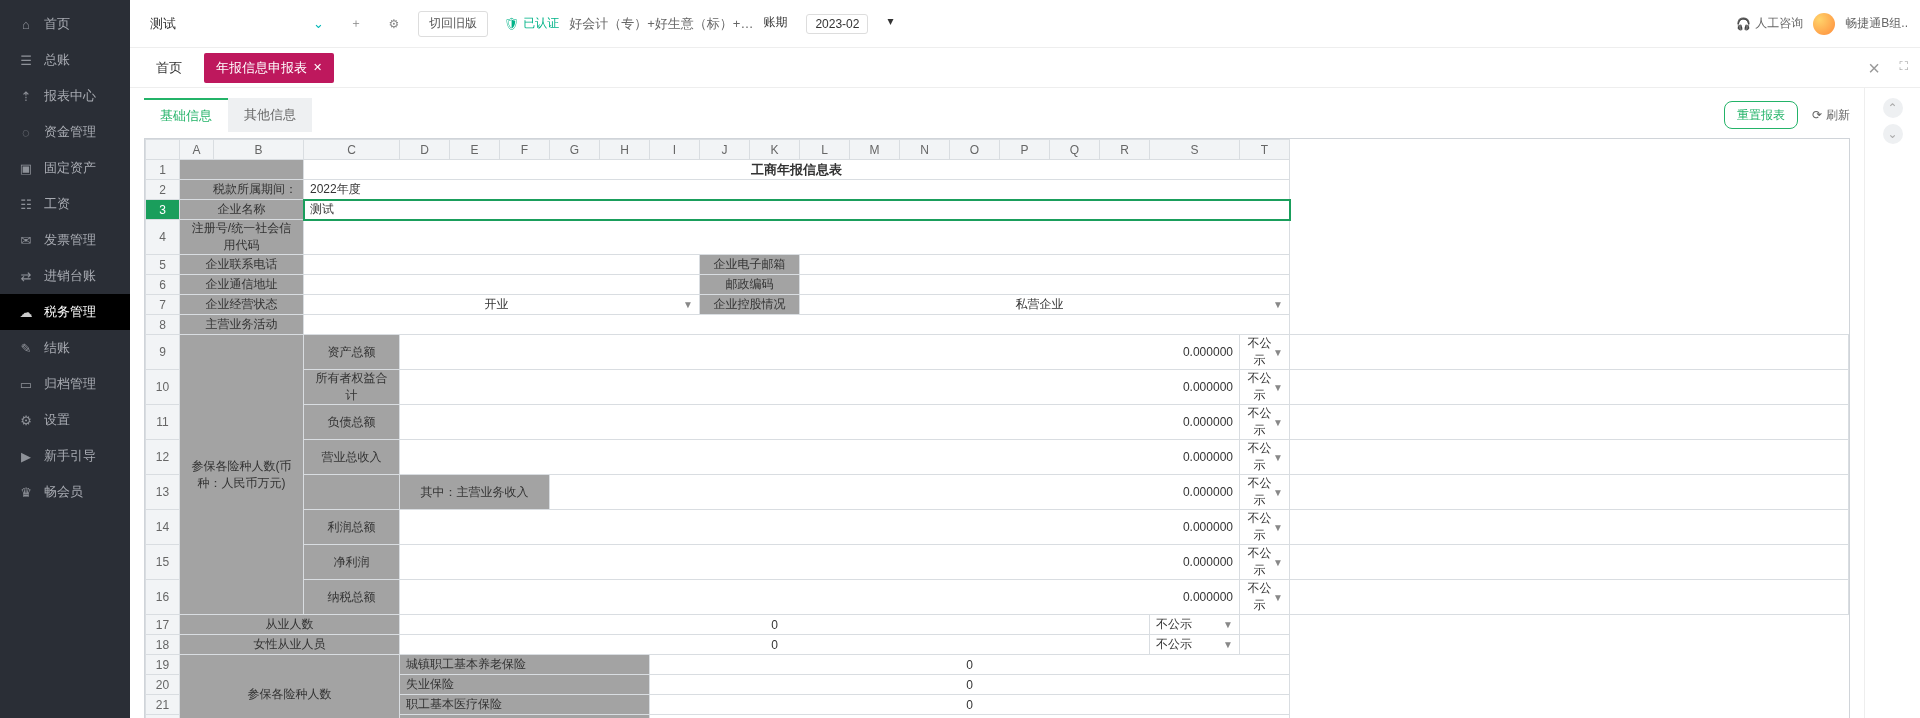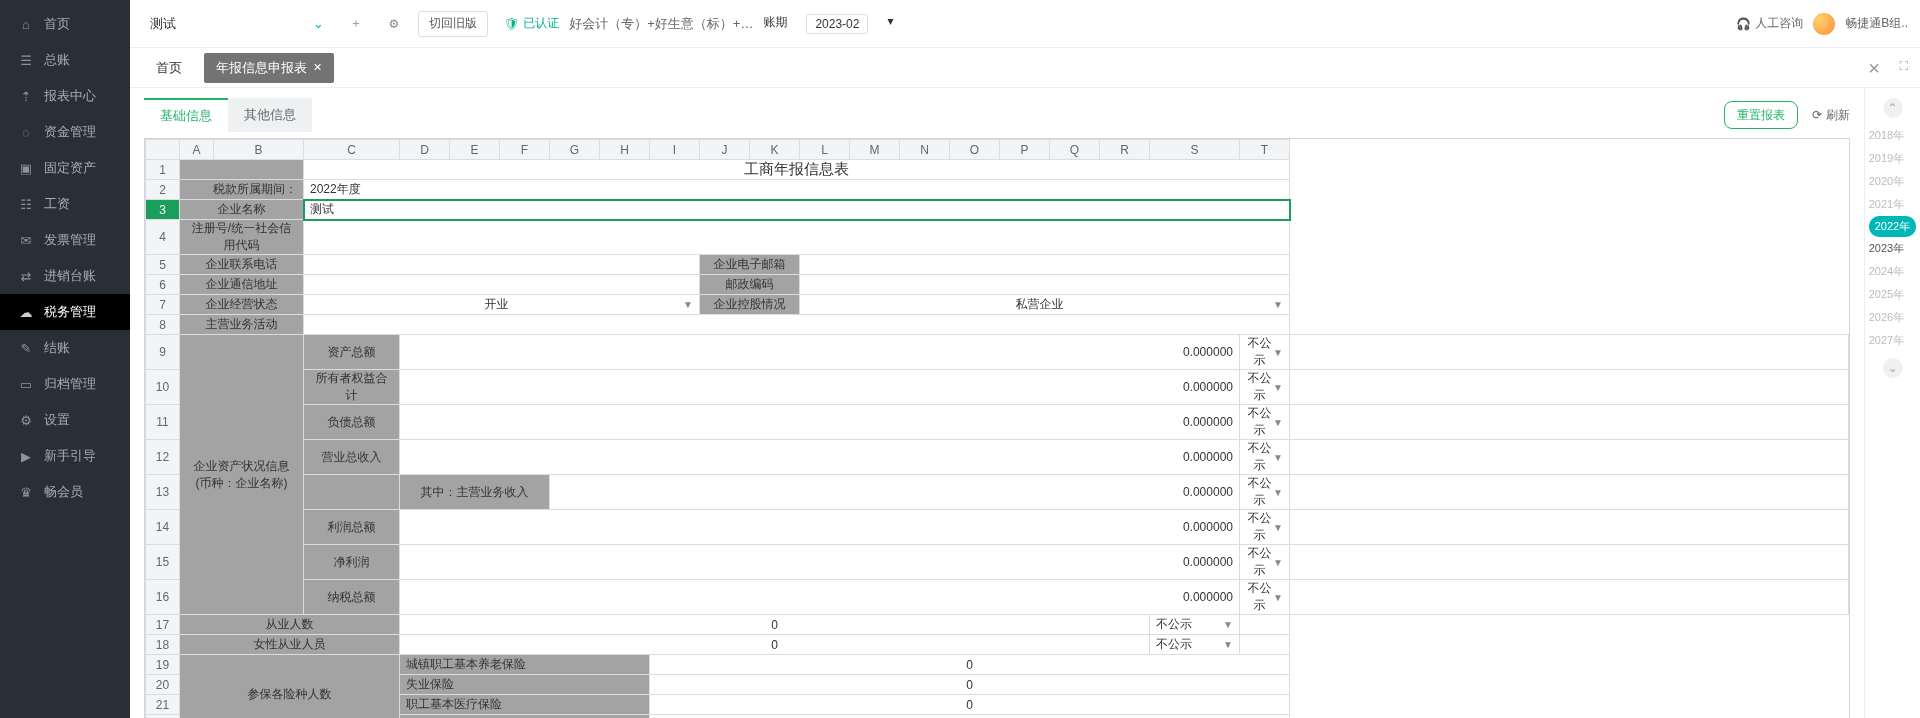--- a/index.html
+++ b/index.html
@@ -23,39 +23,39 @@
 .verified{color:#00b388;display:flex;align-items:center;gap:4px;margin-left:6px;font-size:12px}
 .topbar .meta{color:#666;font-size:13px}
 .topbar .spacer{flex:1}
 .period{display:flex;align-items:flex-start;gap:19px;color:#333;font-size:12px}
 .period-val{border:1px solid #ddd;padding:2px 8px;border-radius:3px}
 .human{display:flex;align-items:center;gap:4px;color:#666;cursor:pointer}
 .avatar{width:22px;height:22px;border-radius:50%;background:radial-gradient(circle at 30% 30%,#ffd36b,#ff8c3b)}
 .username{color:#666;font-size:12px}
 .tabbar{height:40px;border-bottom:1px solid #eee;display:flex;align-items:center;padding:0 14px;gap:10px;position:relative}
 .tab{height:30px;display:flex;align-items:center;padding:0 12px;font-size:13px;cursor:pointer;color:#333}
-.tab.active{background:#737373;color:#fff;border-radius:2px}
+.tab.active{background:#be185d;color:#fff;border-radius:2px}
 .tab .close{margin-left:6px;font-size:11px}
 .tab-x{position:absolute;right:40px;top:9px;font-size:20px;color:#999;cursor:pointer}
 .tab-full{position:absolute;right:12px;top:11px;color:#999;cursor:pointer}
 .content{flex:1;display:flex;min-height:0}
 .sheet-area{flex:1;padding:10px 14px;display:flex;flex-direction:column;min-width:0}
 .subtabs{display:flex;align-items:center;height:34px}
 .subtab{padding:0 16px;height:34px;display:flex;align-items:center;font-size:13px;cursor:pointer;background:#eef0f2;color:#666}
 .subtab.active{color:#23b368;background:#fff;border-top:2px solid #23b368}
 .subspacer{flex:1}
 .reset-btn{height:28px;padding:0 12px;border:1px solid #23b368;color:#23b368;background:#fff;border-radius:8px;cursor:pointer;font-size:12px}
 .refresh{margin-left:14px;color:#666;cursor:pointer;display:flex;align-items:center;gap:4px;font-size:12px}
 .grid{margin-top:6px;border:1px solid #d0d4d9;flex:1;overflow:auto;position:relative}
 table{border-collapse:collapse;width:100%;table-layout:fixed}
 th,td{border:1px solid #d9dde1;height:20px;font-size:12px;padding:0 6px;text-align:center;background:#fff}
 th{background:#f2f4f6;color:#666;font-weight:normal}
 .rownum{background:#f2f4f6;color:#666;width:34px}
 .lbl{background:#a3a3a3}
-.title-row{font-size:15px;font-weight:normal}
+.title-row{font-size:13px;font-weight:bold}
 .left{text-align:left}
 .right{text-align:right}
 .sel{display:flex;align-items:center;justify-content:space-between}
 .sel .arr{color:#888;font-size:10px}
 .active-cell{outline:2px solid #1a9e5c;outline-offset:-1px;text-align:left}
 .yearbar{width:56px;border-left:1px solid #eee;display:flex;flex-direction:column;align-items:center;padding:10px 0;gap:6px}
 .yop{width:20px;height:20px;border-radius:50%;background:#eef0f2;color:#aaa;display:flex;align-items:center;justify-content:center;cursor:pointer;font-size:12px}
 .ych{font-size:11px;color:#bbb;padding:4px 0;cursor:pointer}
 .ych.near{color:#555}
 .ych.active{background:#00b7b7;color:#fff;border-radius:10px;padding:3px 6px}
@@ -281,21 +281,21 @@
                 </tr>
               <tr>
                   <td class="rownum">8</td>
                   <td class="lbl" colspan="2">主营业务活动</td>
                   <td colspan="18"></td>
                 </tr>
             </tbody>
             <tbody id="finrows">
                 <tr>
                   <td class="rownum">9</td>
-                  <td class="lbl" colspan="2" rowspan="8">企业资产状况信息(币种：企业名称)</td>
+                  <td class="lbl" colspan="2" rowspan="8">参保各险种人数(币种：人民币万元)</td>
                   <td class="lbl">资产总额</td>
                   <td colspan="16" class="right">0.000000</td>
                   <td>
                     <div class="sel">
                       <span>不公示</span>
                       <span class="arr">▼</span>
                     </div>
                   </td>
                   <td></td>
                 </tr>
@@ -433,29 +433,17 @@
                   <td class="lbl left" colspan="5">工伤保险</td>
                   <td colspan="12"></td>
                 </tr>
               </tbody>
           </table>
         </div>
       </div>
 
       <div class="yearbar">
         <div class="yop">⌃</div>
-        <div id="years">
-            <div class="ych">2018年</div>
-            <div class="ych">2019年</div>
-            <div class="ych">2020年</div>
-            <div class="ych">2021年</div>
-            <div class="ych active">2022年</div>
-            <div class="ych near">2023年</div>
-            <div class="ych">2024年</div>
-            <div class="ych">2025年</div>
-            <div class="ych">2026年</div>
-            <div class="ych">2027年</div>
-          </div>
         <div class="yop">⌄</div>
       </div>
     </div>
   </div>
 </div>
 
 </body></html>

